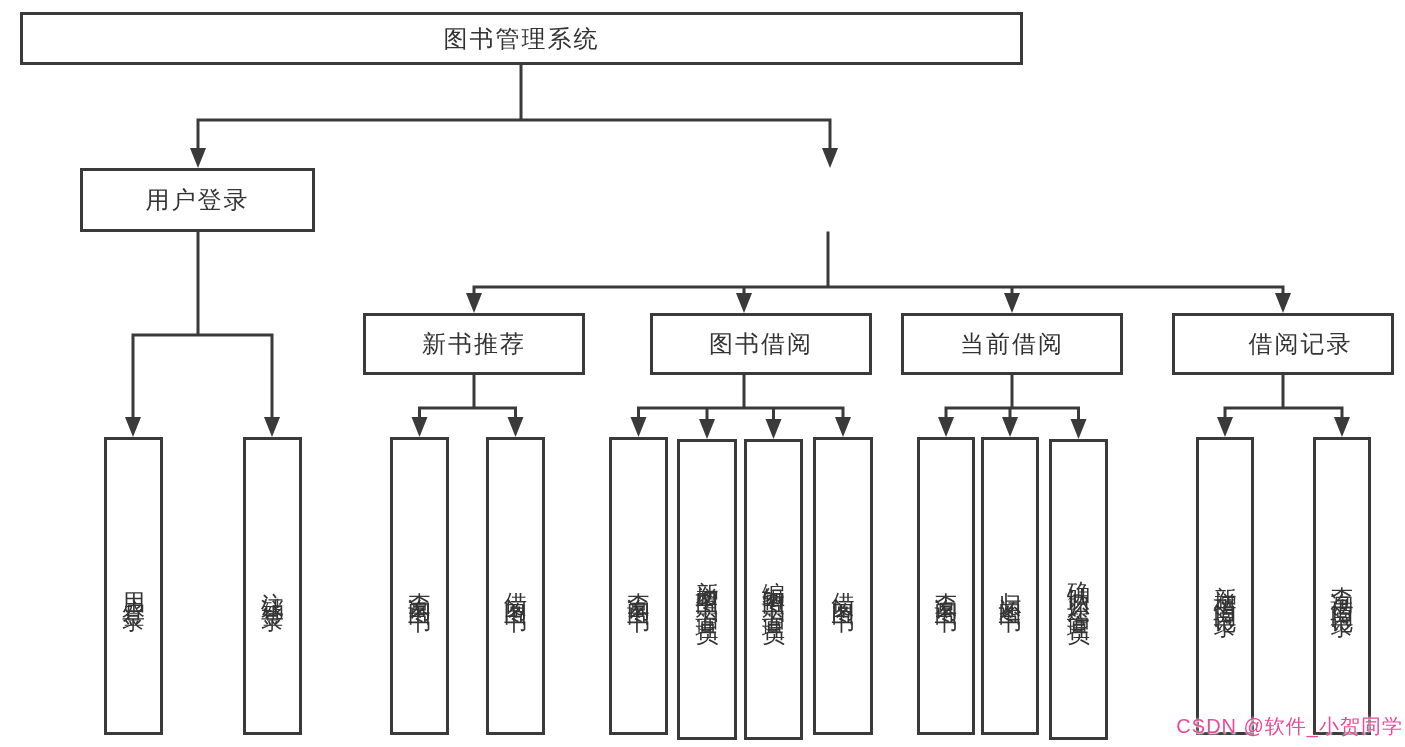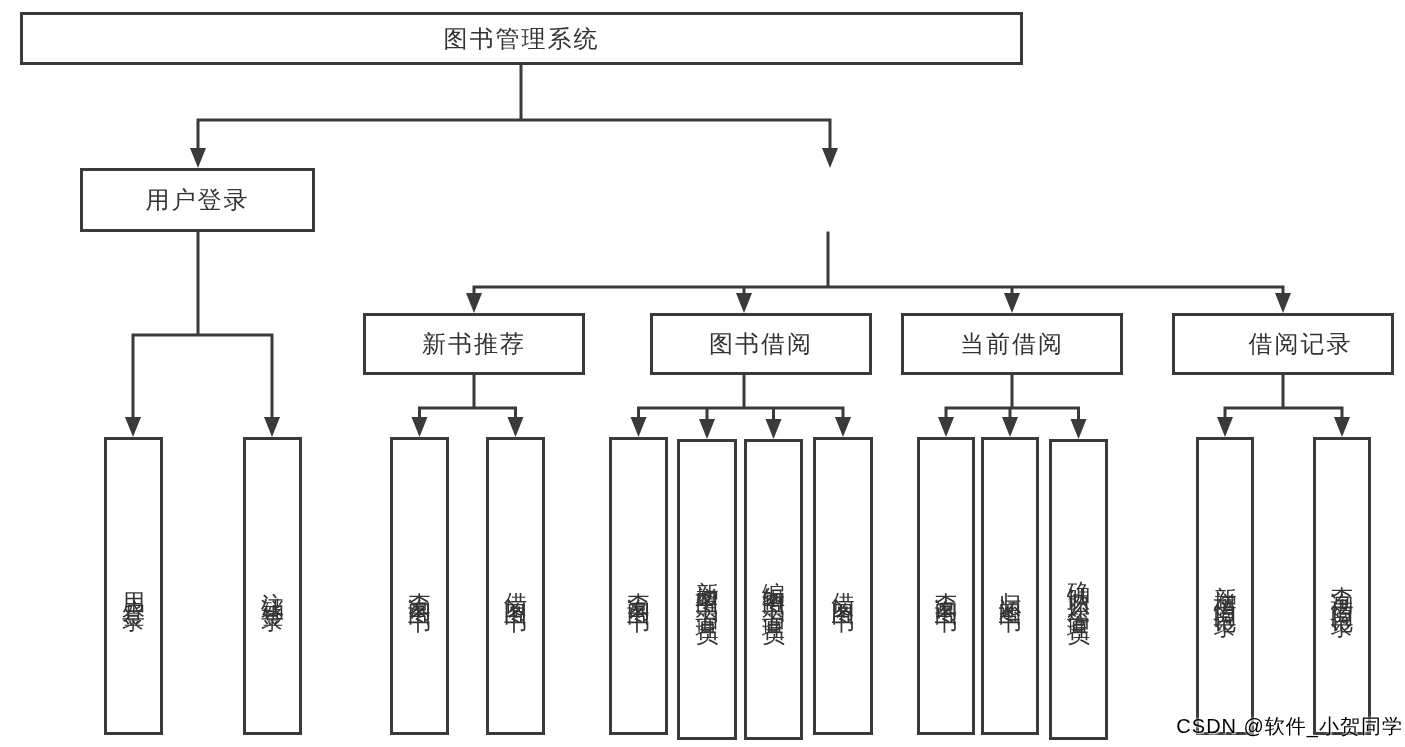--- a/index.html
+++ b/index.html
@@ -32,21 +32,21 @@
     font-size:23px;
     letter-spacing:6px;
     line-height:1;
   }
   .watermark{
     position:absolute;
     top:713px;
     right:2px;
     font-size:20px;
     letter-spacing:1px;
-    color:#000000;
+    color:#ec4899;
     text-shadow:0 0 3px #ffffff, 1px 1px 2px #ffffff;
     white-space:nowrap;
     text-align:right;
   }
 </style>
 </head>
 <body>
 
 <div class="stage">
 

